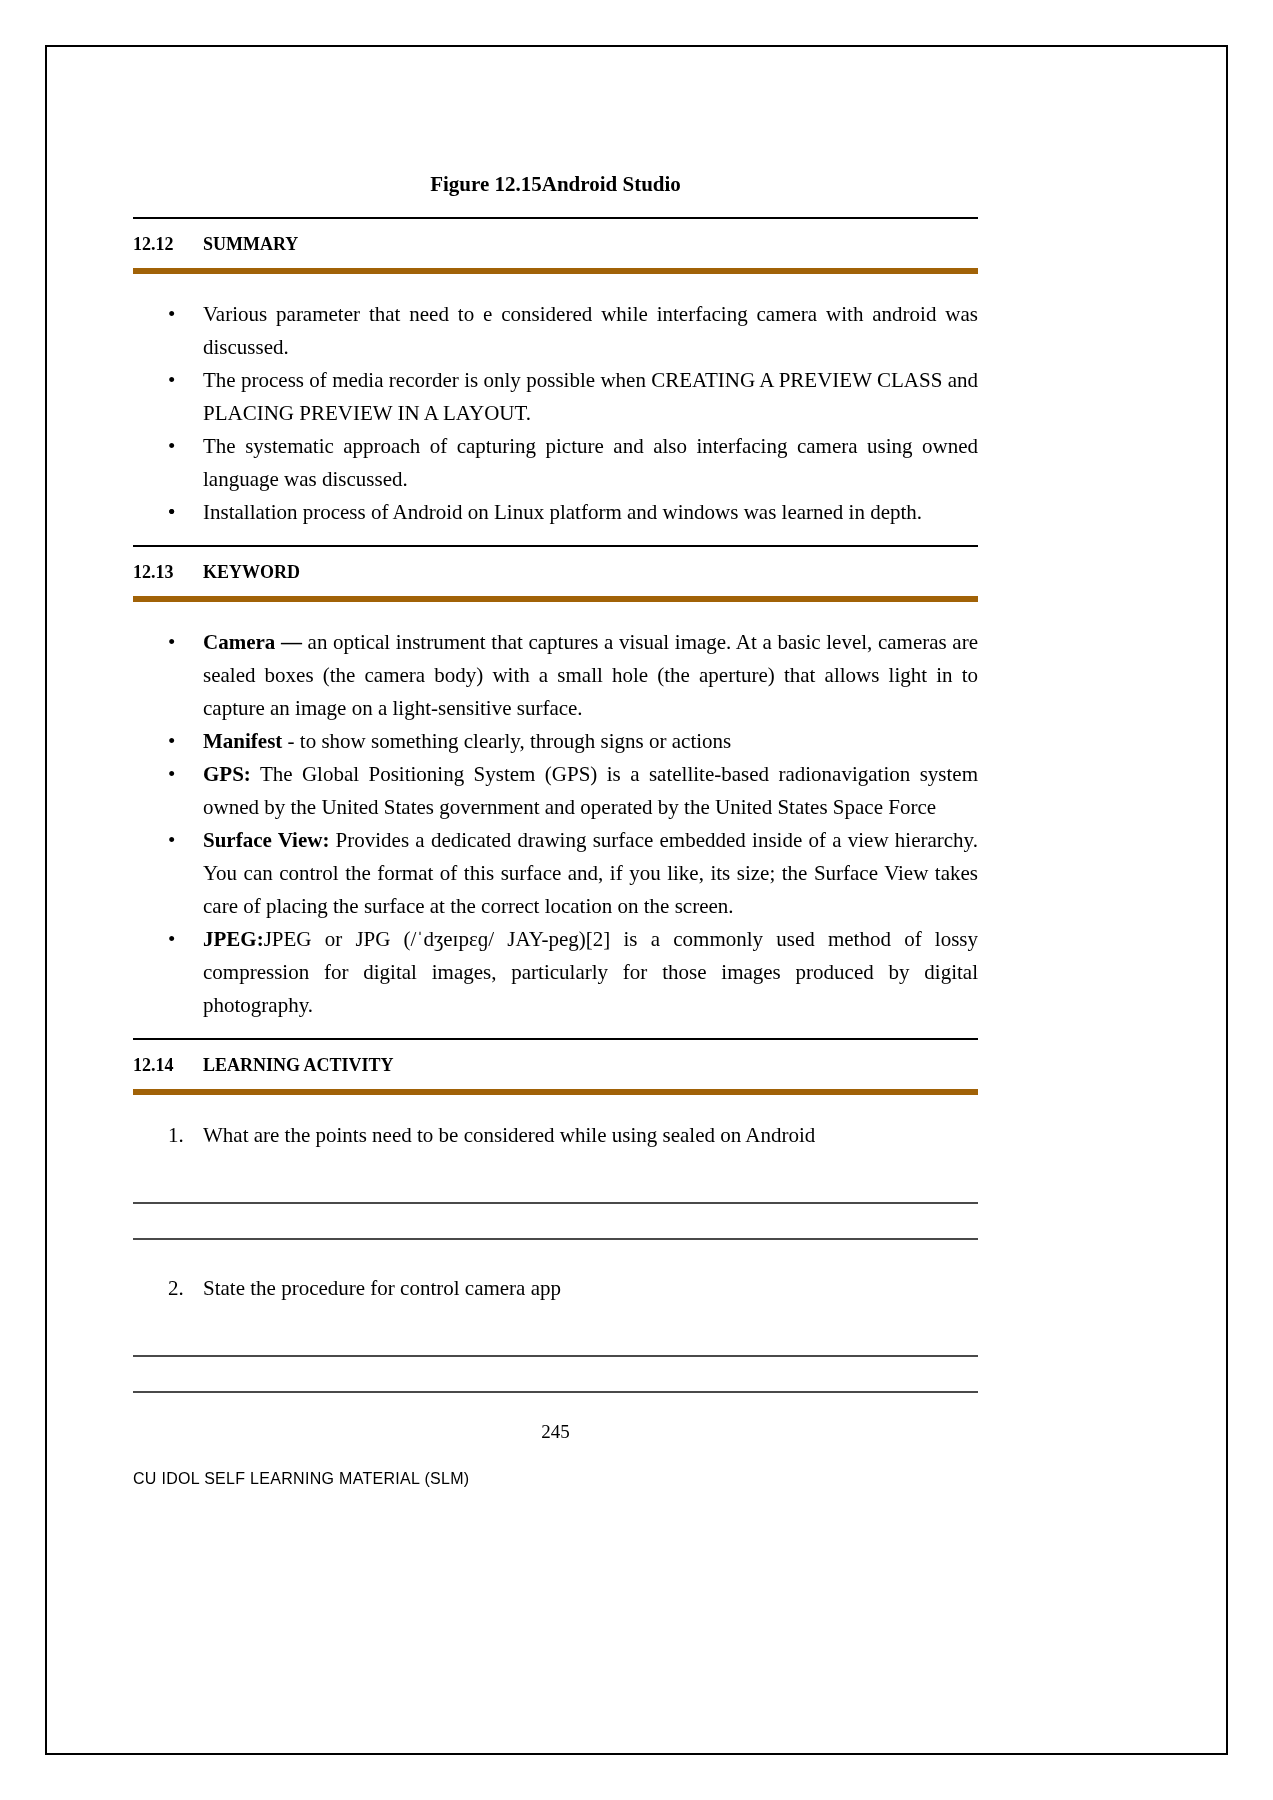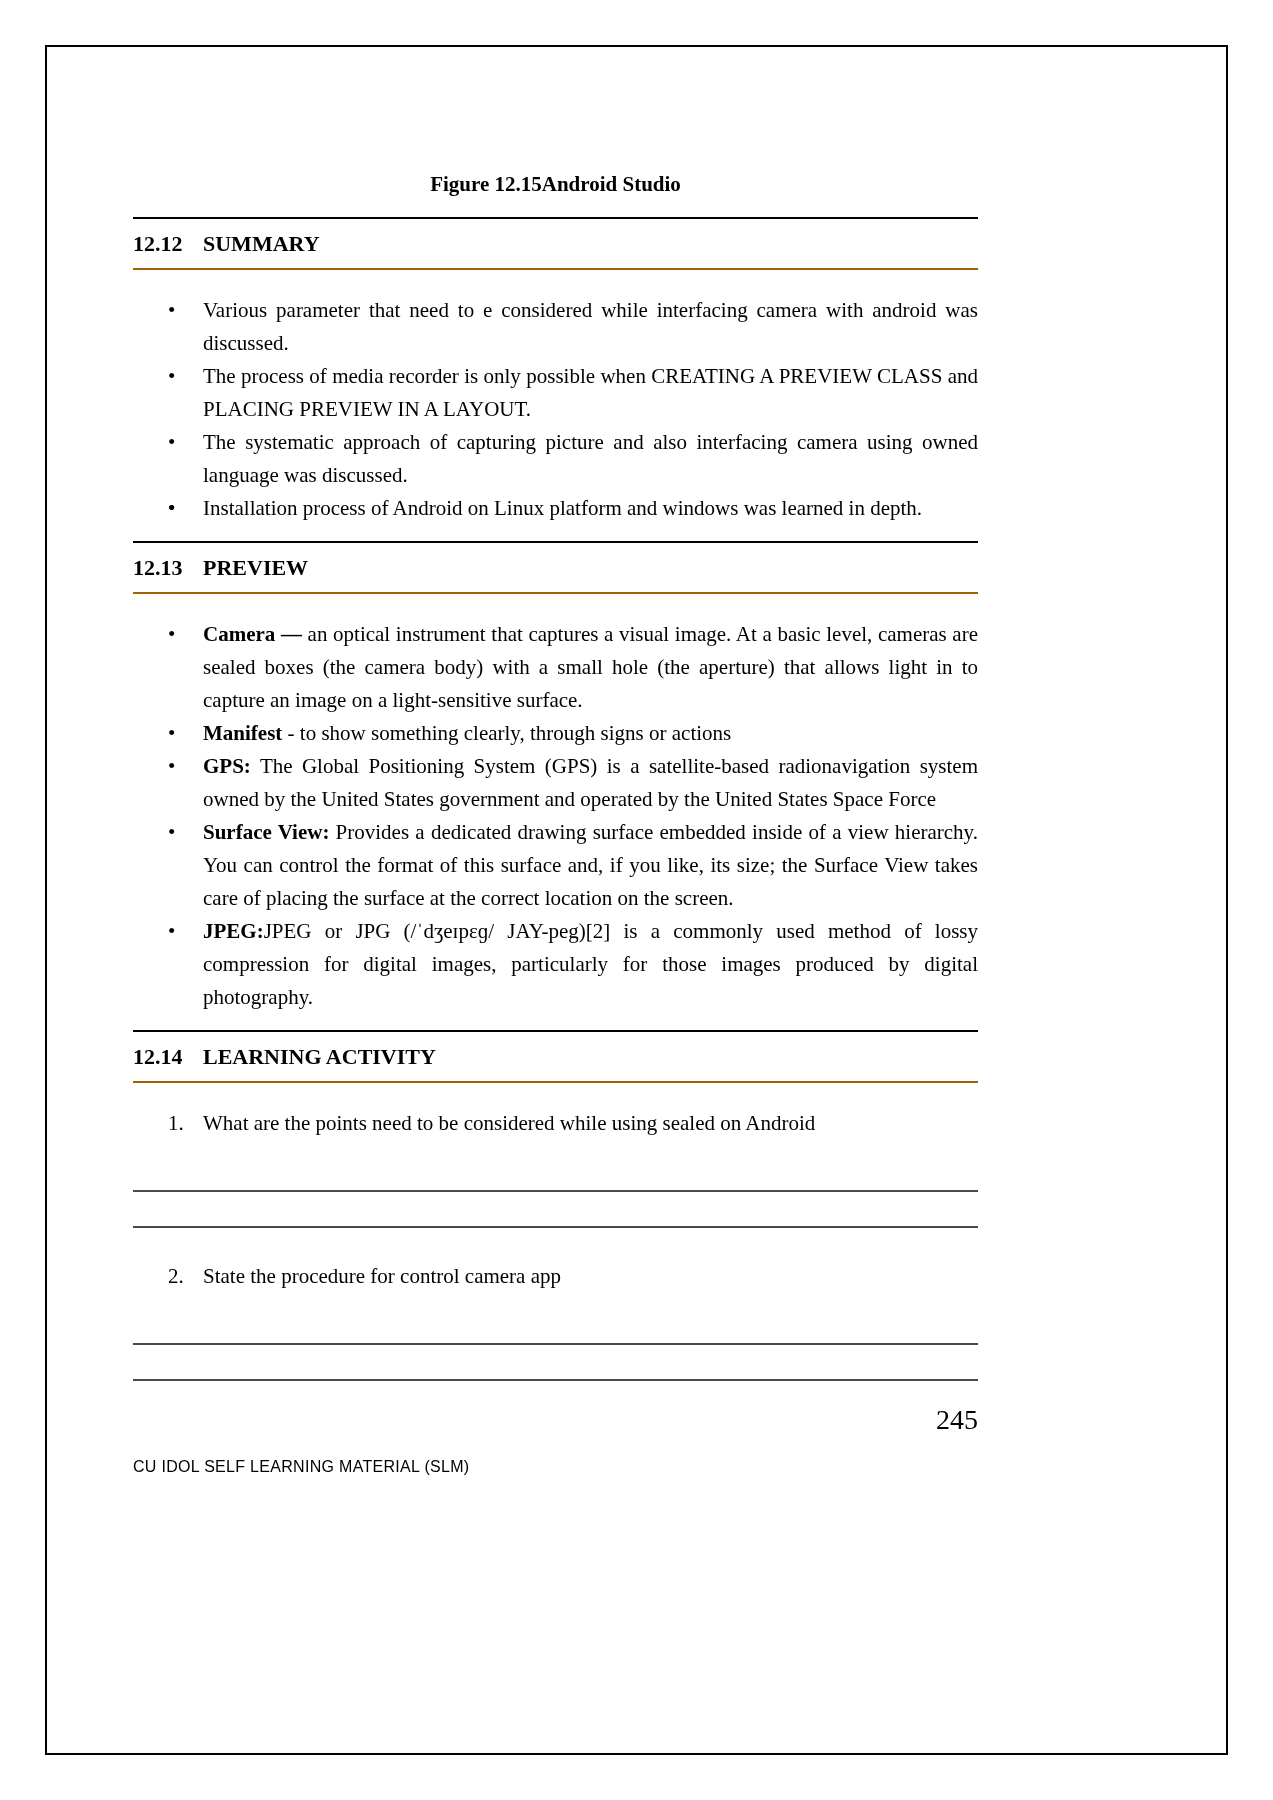--- a/index.html
+++ b/index.html
@@ -37,25 +37,25 @@
     text-align: center;
     font-weight: bold;
     font-size: 21px;
     margin-bottom: 16px;
   }
   .section {
     margin-top: 16px;
   }
   .section-heading {
     border-top: 2px solid #000000;
-    border-bottom: 2px solid #a16207;
+    border-bottom: 6px solid #a16207;
     padding: 8px 0 7px 0;
     margin-bottom: 24px;
     font-weight: bold;
-    font-size: 22px;
+    font-size: 18px;
     line-height: 34px;
   }
   .heading-number {
     display: inline-block;
     min-width: 70px;
   }
   .bullets {
     list-style: none;
     margin: 0;
     padding: 0;
@@ -93,22 +93,22 @@
     height: 50px;
     border-bottom: 2px solid #4a4a4a;
   }
   .answer-line + .answer-line {
     height: 34px;
   }
   .question-gap {
     height: 28px;
   }
   .page-number {
-    text-align: right;
-    font-size: 28px;
+    text-align: center;
+    font-size: 19px;
     margin-top: 22px;
   }
   .footer-text {
     font-family: "Liberation Sans", sans-serif;
     font-size: 16px;
     margin-top: 14px;
     letter-spacing: 0.3px;
   }
 </style>
 </head>
@@ -143,21 +143,21 @@
         </li>
         <li>
           <span class="bullet-mark">•</span>
           <span>Installation process of Android on Linux platform and windows was learned in depth.</span>
         </li>
       </ul>
     </div>
 
     <div class="section">
       <div class="section-heading">
-        <span class="heading-number">12.13</span><span>PREVIEW</span>
+        <span class="heading-number">12.13</span><span>KEYWORD</span>
       </div>
       <ul class="bullets">
         <li>
           <span class="bullet-mark">•</span>
           <span class="lead">Camera — </span><span>an optical instrument that captures a visual image. At a basic level, cameras are sealed boxes (the camera body) with a small hole (the aperture) that allows light in to capture an image on a light-sensitive surface.</span>
         </li>
         <li>
           <span class="bullet-mark">•</span>
           <span class="lead">Manifest</span><span> - to show something clearly, through signs or actions</span>
         </li>

